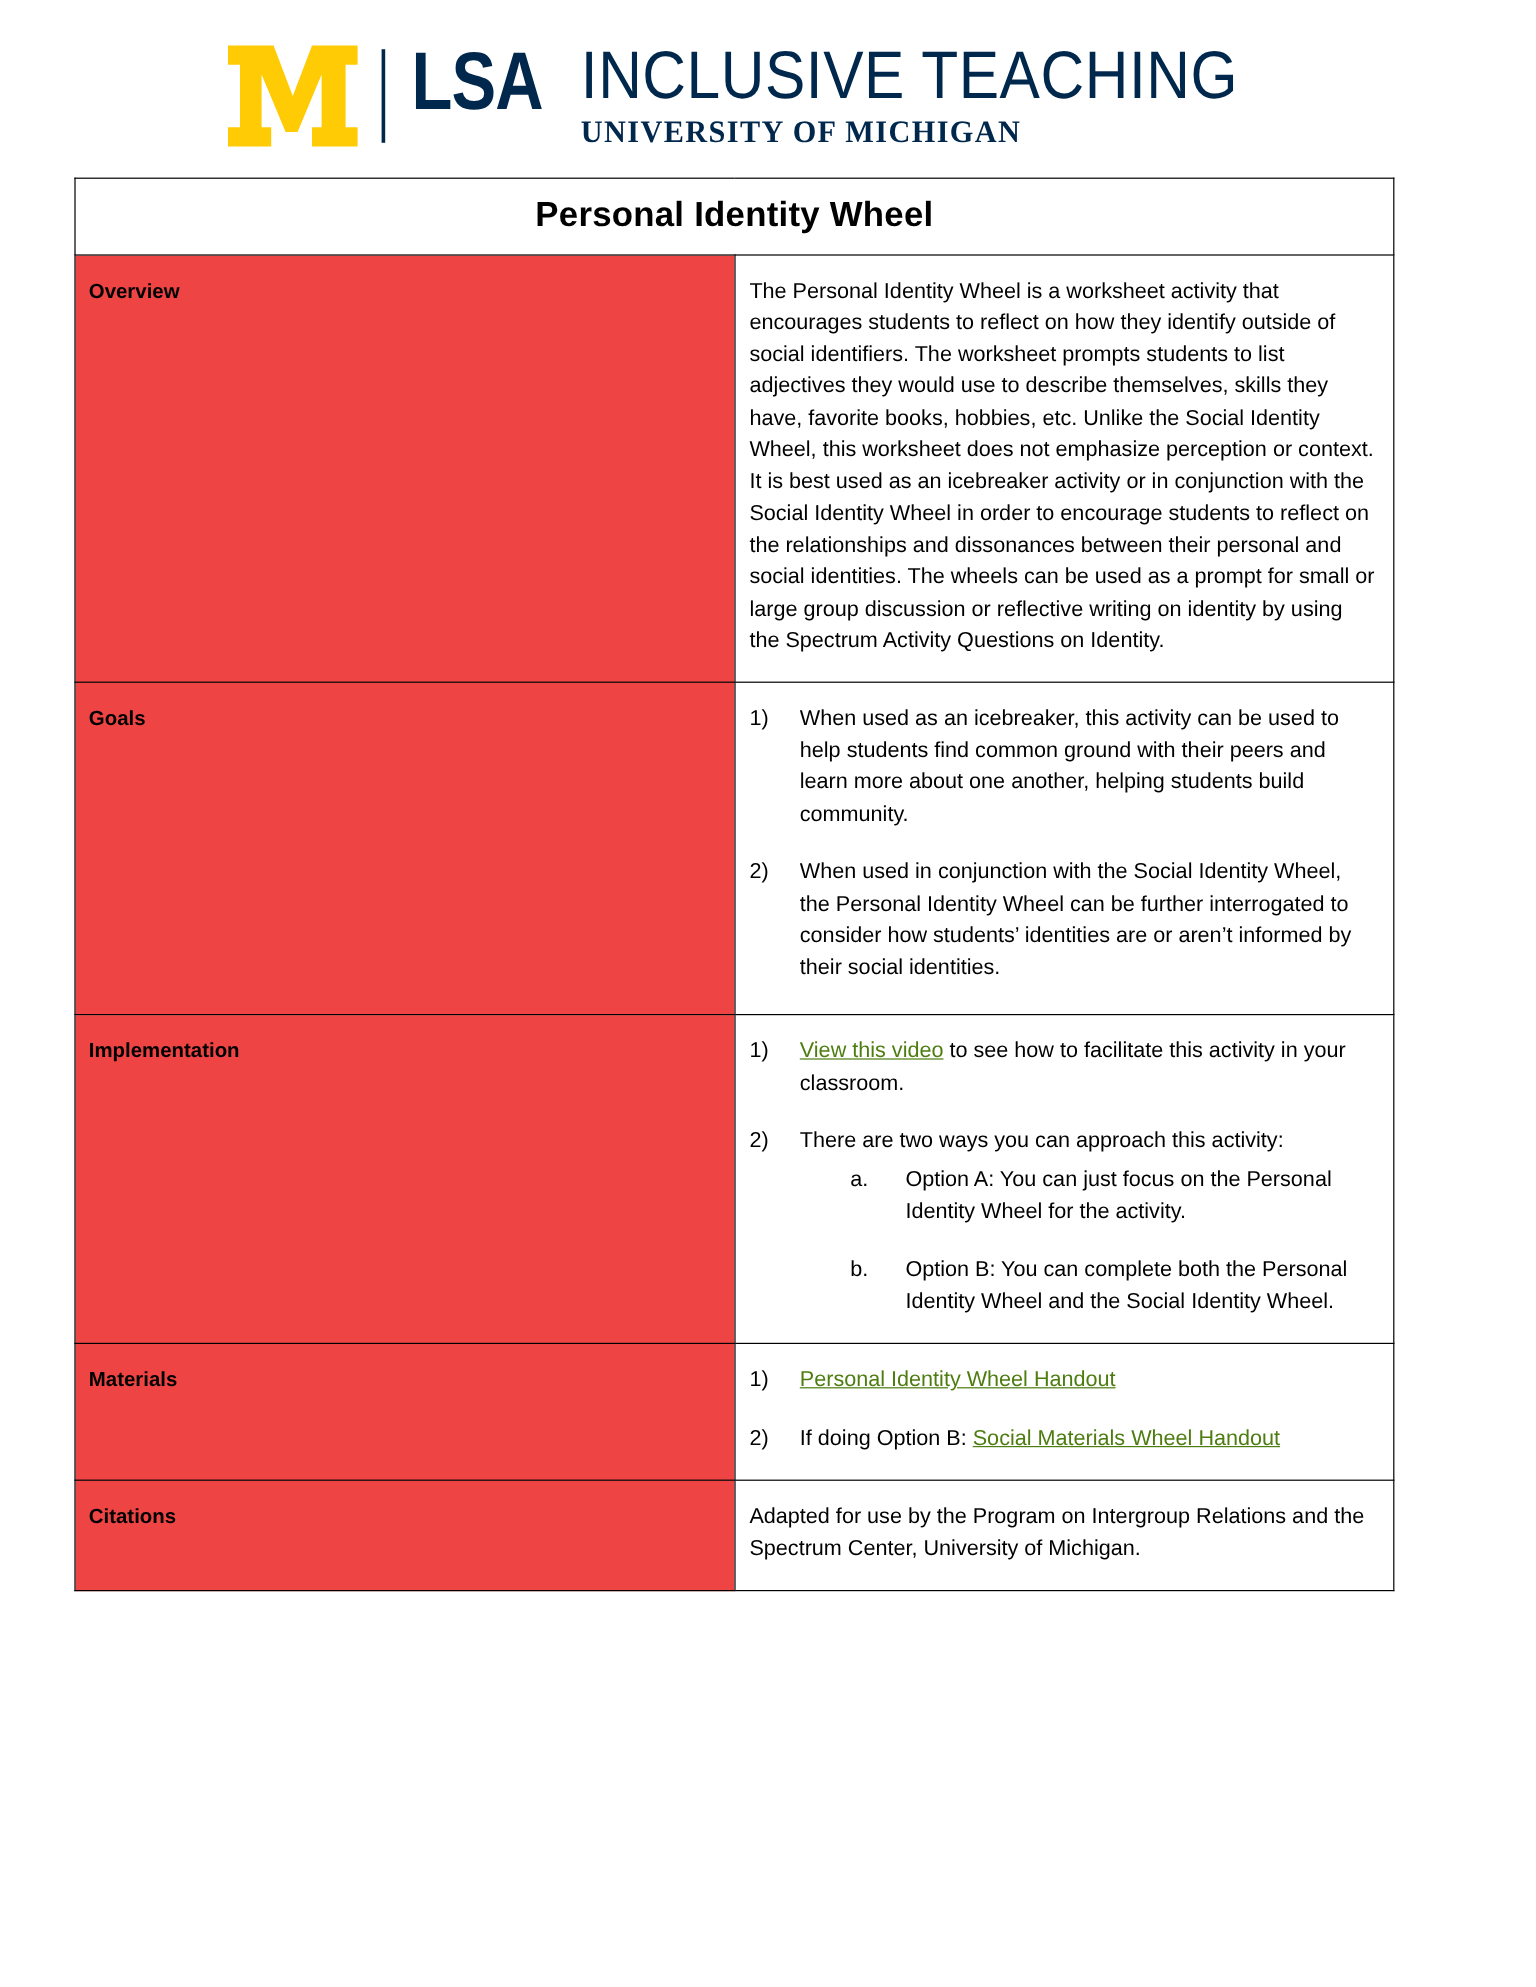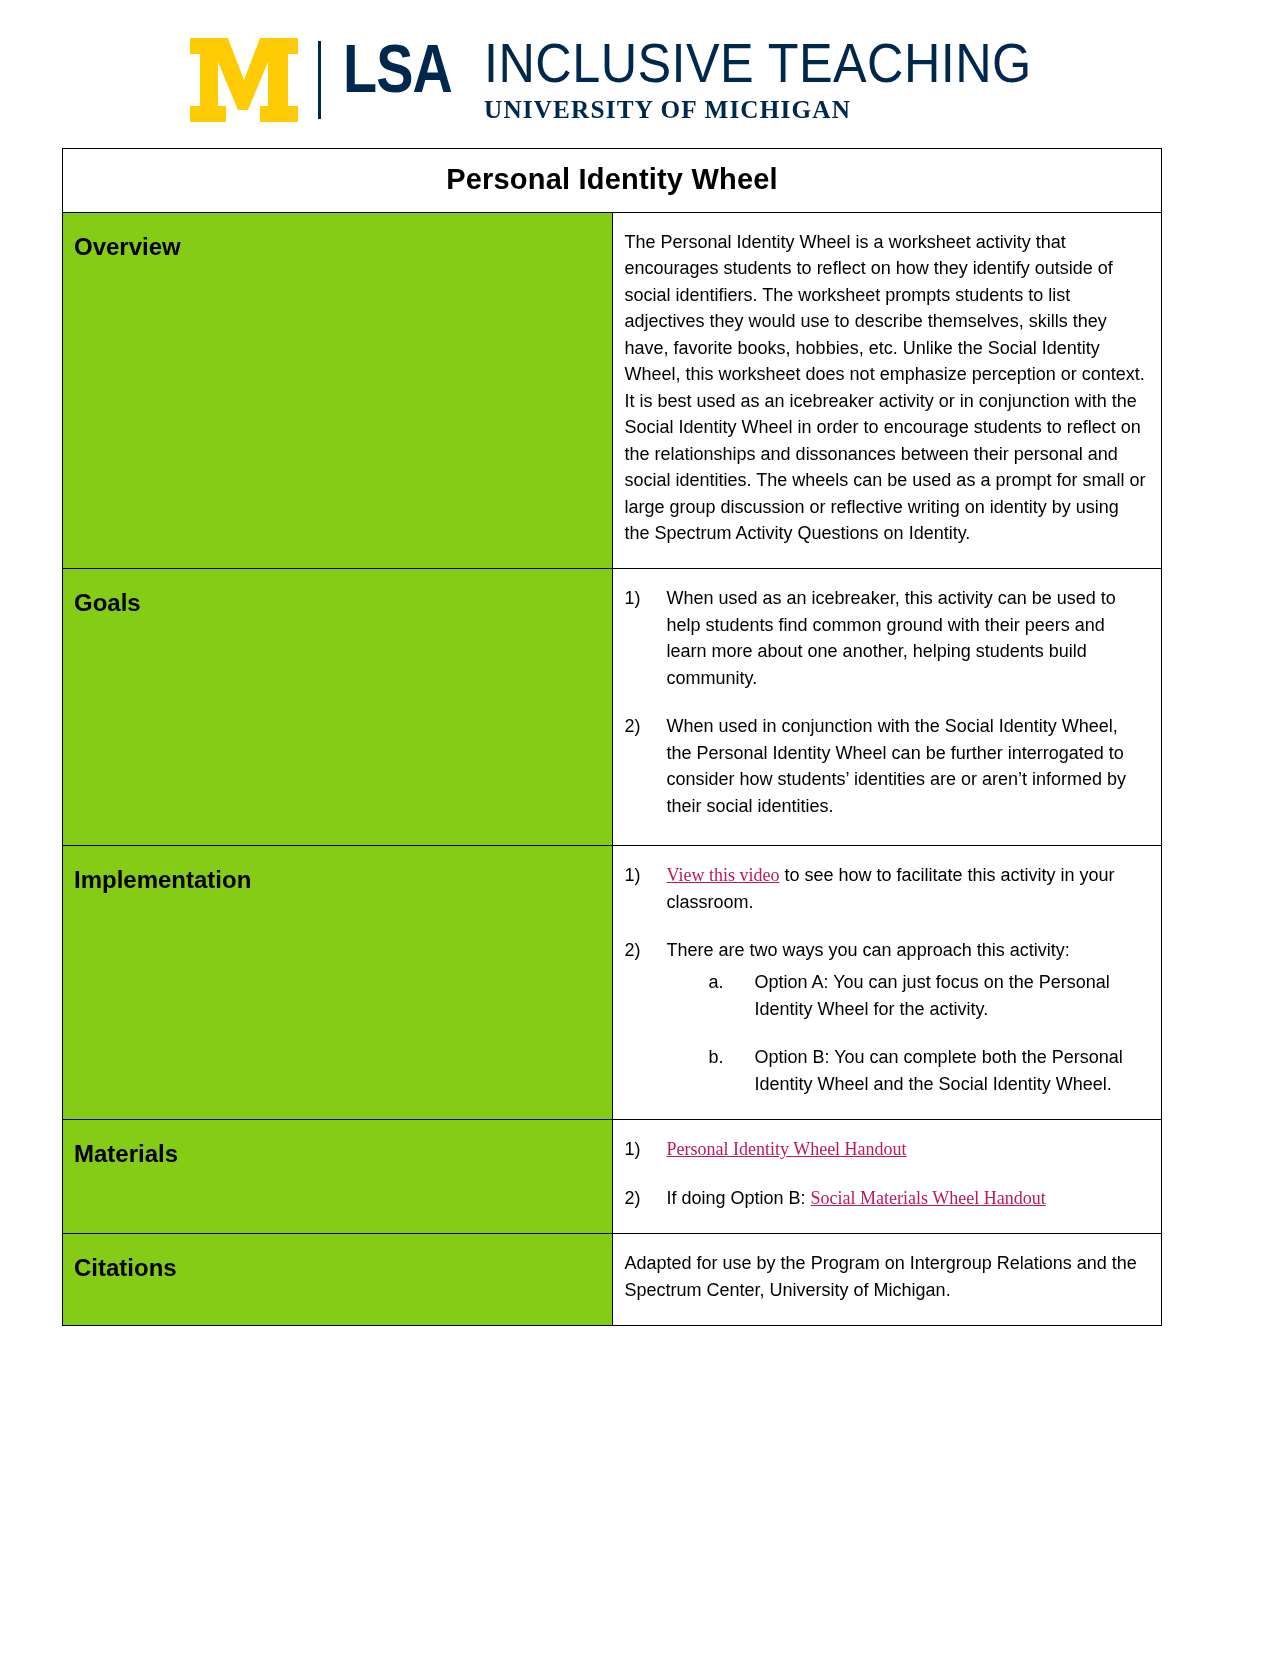--- a/index.html
+++ b/index.html
@@ -114,24 +114,24 @@
   .title-cell {
     text-align: center;
     font-family: "Liberation Sans", sans-serif;
     font-weight: bold;
     font-size: 29px;
     padding: 14px 10px 16px 10px !important;
     letter-spacing: 0.2px;
   }
   .label-cell {
     width: 198px;
-    background: #84cc16;
+    background: #ef4444;
     font-family: "Liberation Sans", sans-serif;
     font-weight: bold;
-    font-size: 24px;
+    font-size: 17px;
     padding: 19px 0 18px 11px !important;
     line-height: 1.25;
   }
   .body-cell {
     background: #ffffff;
     font-family: "Liberation Sans", sans-serif;
     font-size: 18px;
     line-height: 1.47;
     padding: 16px 14px 22px 12px !important;
   }
@@ -174,24 +174,23 @@
     margin-bottom: 0;
   }
   ol.sub-list > li > .marker {
     position: absolute;
     left: 0;
     top: 0;
     width: 38px;
     text-align: left;
   }
   a.doclink, .doclink {
-    color: #be185d;
+    color: #4d7c0f;
     text-decoration: underline;
     cursor: pointer;
-    font-family: Liberation Serif, serif;
   }
   .cell-overview { }
   .row-goals .body-cell { padding-bottom: 26px !important; }
 </style>
 </head>
 <body>
 
 <div class="page">
 
   <div class="logo-bar">

